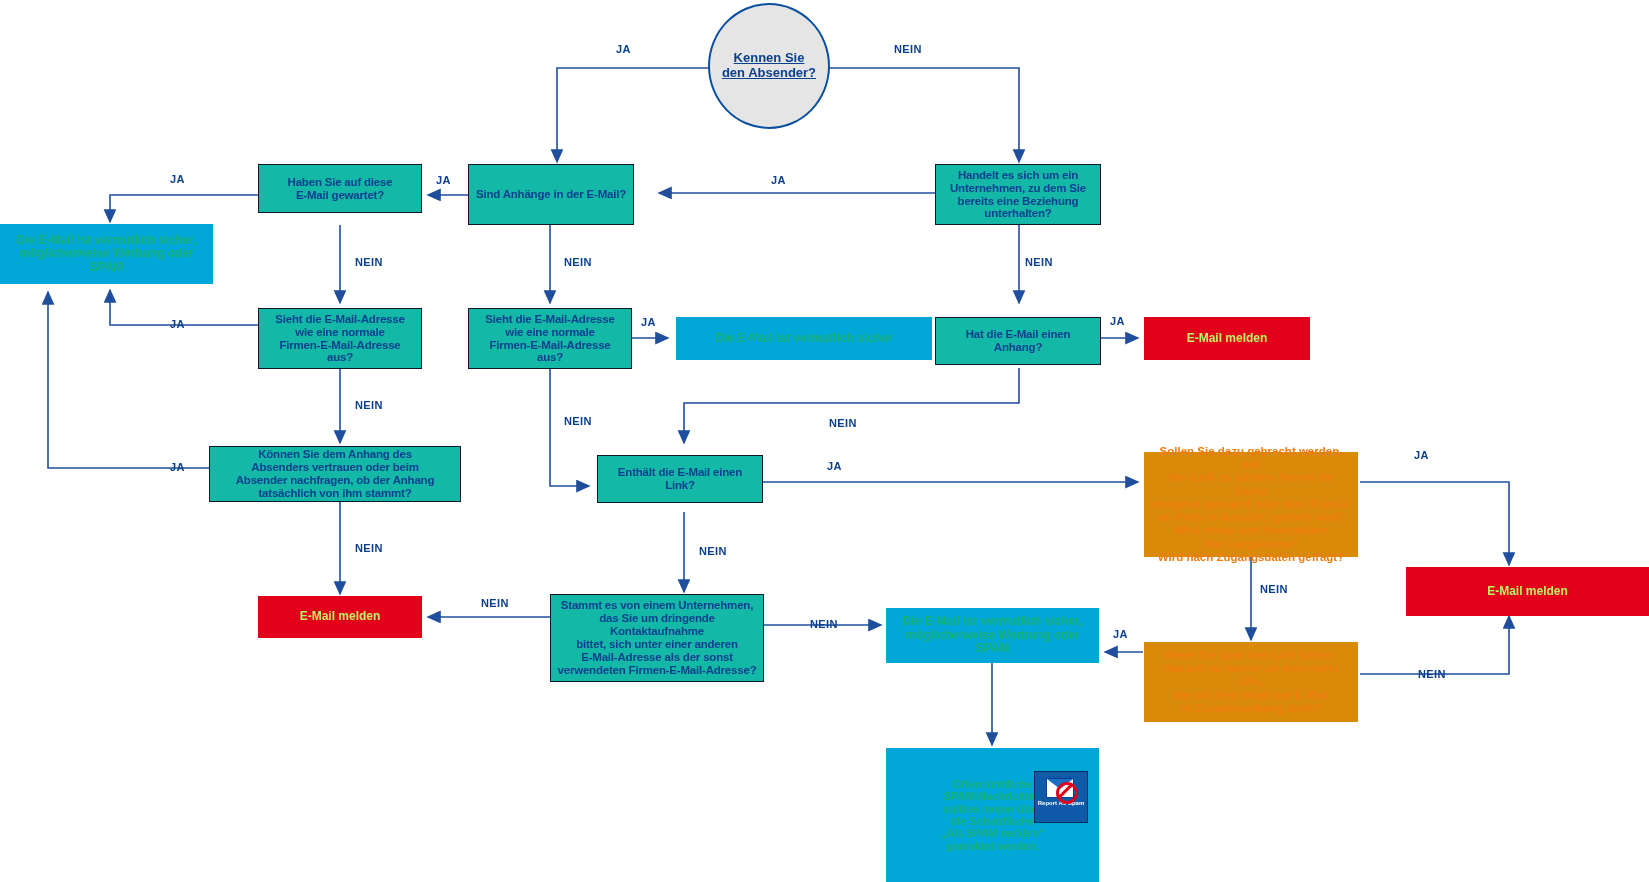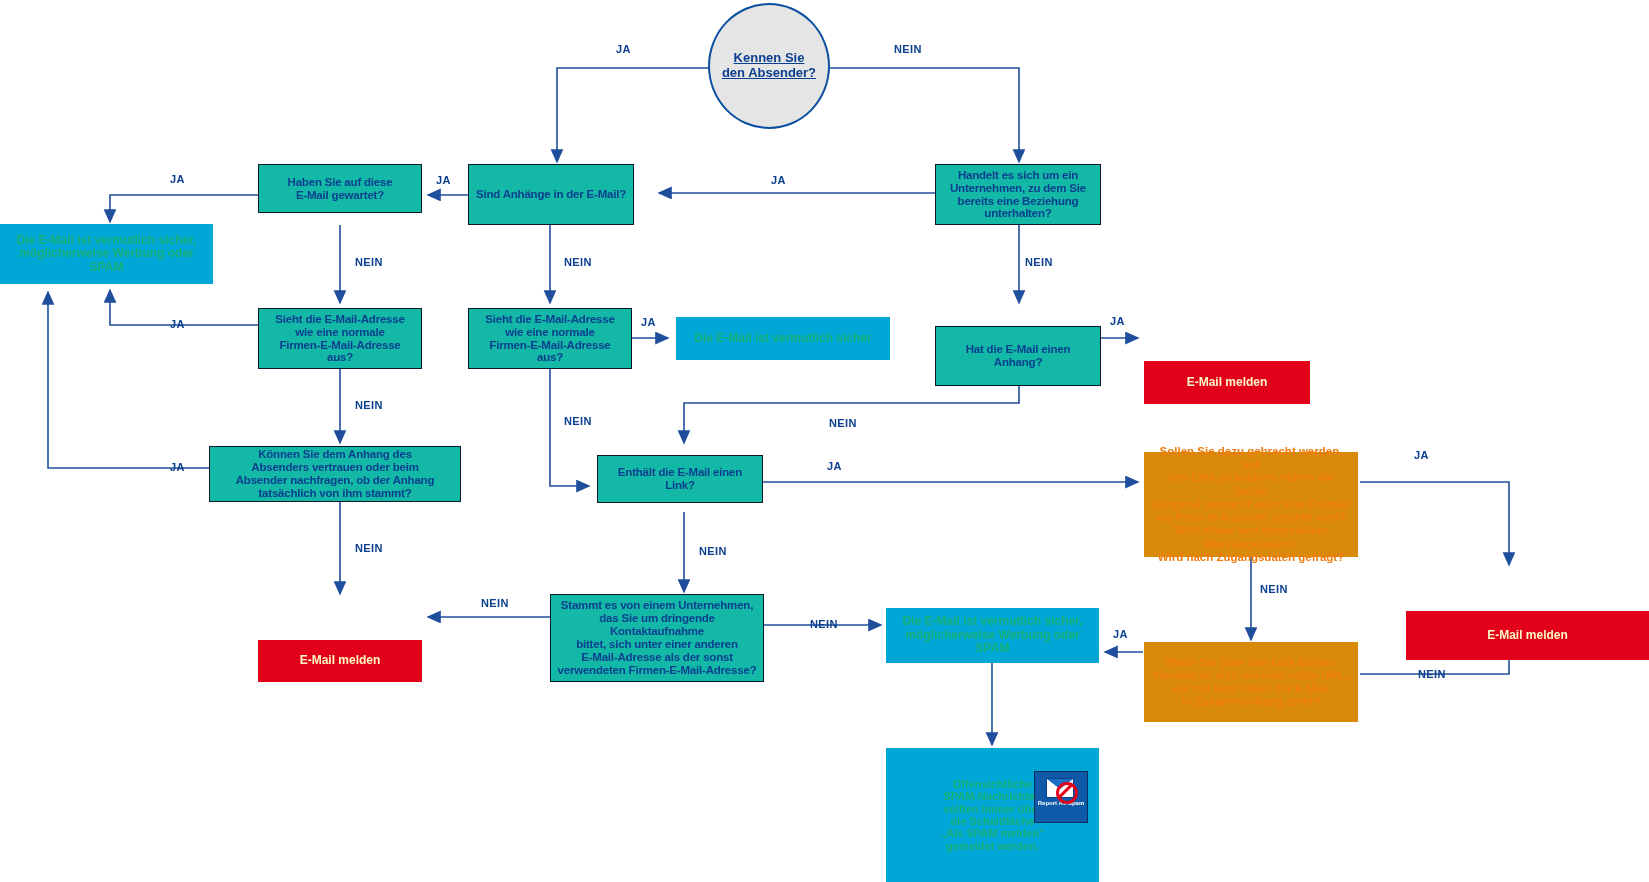--- a/index.html
+++ b/index.html
@@ -3,21 +3,21 @@
 <meta charset="utf-8">
 <style>
   html,body{margin:0;padding:0;background:#ffffff;}
   body{width:1649px;height:882px;overflow:hidden;font-family:"Liberation Sans",sans-serif;}
   #canvas{position:relative;width:1649px;height:882px;}
 
   .node{position:absolute;box-sizing:border-box;display:flex;align-items:center;justify-content:center;text-align:center;line-height:1.12;}
   .decision{background:#14b8a6;border:1px solid #0f172a;color:#0b3f8f;font-weight:bold;font-size:11.5px;letter-spacing:-0.2px;}
   .circle{background:#e5e5e5;border:2px solid #0b4fa0;border-radius:50%;color:#0b3f8f;font-weight:bold;font-size:13px;text-decoration:underline;}
   .safe{background:#00a6d6;color:#16b07a;font-weight:bold;font-size:12px;}
-  .danger{background:#e3001b;color:#fef9c3;font-weight:bold;font-size:12px;margin-top:44px;}
+  .danger{background:#e3001b;color:#bef264;font-weight:bold;font-size:12px;}
   .warn{background:#d88a08;color:#f07c10;font-weight:bold;font-size:11.5px;line-height:1.15;justify-content:center;}
 
   .node span{display:block;padding:2px 6px;white-space:pre-line;}
 
   .lbl{position:absolute;color:#0b3f8f;font-weight:bold;font-size:11px;letter-spacing:0.4px;}
 
   svg.wires{position:absolute;left:0;top:0;width:1649px;height:882px;pointer-events:none;}
 
   .spam-btn{position:absolute;width:52px;height:50px;background:#0f5aa8;border:1px solid #062f5e;
             display:flex;flex-direction:column;align-items:center;justify-content:flex-start;}
@@ -125,25 +125,25 @@
 wie eine normale
 Firmen-E-Mail-Adresse aus?</span>
   </div>
 
   <div class="node decision" style="left:468px;top:308px;width:164px;height:61px;">
     <span>Sieht die E-Mail-Adresse
 wie eine normale
 Firmen-E-Mail-Adresse aus?</span>
   </div>
 
-  <div class="node safe" style="left:676px;top:317px;width:214px;height:43px;">
+  <div class="node safe" style="left:676px;top:317px;width:256px;height:43px;">
     <span>Die E-Mail ist vermutlich sicher</span>
   </div>
 
-  <div class="node decision" style="left:935px;top:326px;width:166px;height:60px;">
+  <div class="node decision" style="left:935px;top:317px;width:166px;height:48px;">
     <span>Hat die E-Mail einen Anhang?</span>
   </div>
 
   <div class="node danger" style="left:1144px;top:317px;width:166px;height:43px;">
     <span>E-Mail melden</span>
   </div>
 
   <div class="node decision" style="left:209px;top:446px;width:252px;height:56px;">
     <span>Können Sie dem Anhang des
 Absenders vertrauen oder beim
@@ -177,21 +177,21 @@
 verwendeten Firmen-E-Mail-Adresse?</span>
   </div>
 
   <div class="node safe" style="left:886px;top:608px;width:213px;height:55px;">
     <span>Die E-Mail ist vermutlich sicher,
 möglicherweise Werbung oder SPAM</span>
   </div>
 
   <div class="node warn" style="left:1144px;top:642px;width:214px;height:80px;">
     <span>Wenn Sie über den Link fahren:
-Handelt es sich um eine echte URL,
+Handelt es immer um eine echte URL,
 die mit dem Inhalt der E-Mail
 in Zusammenhang steht?</span>
   </div>
 
   <div class="node danger" style="left:1406px;top:567px;width:243px;height:49px;">
     <span>E-Mail melden</span>
   </div>
 
   <div class="node safe" style="left:886px;top:748px;width:213px;height:134px;justify-content:center;">
     <span style="font-size:11px;text-align:center;">Offensichtliche

